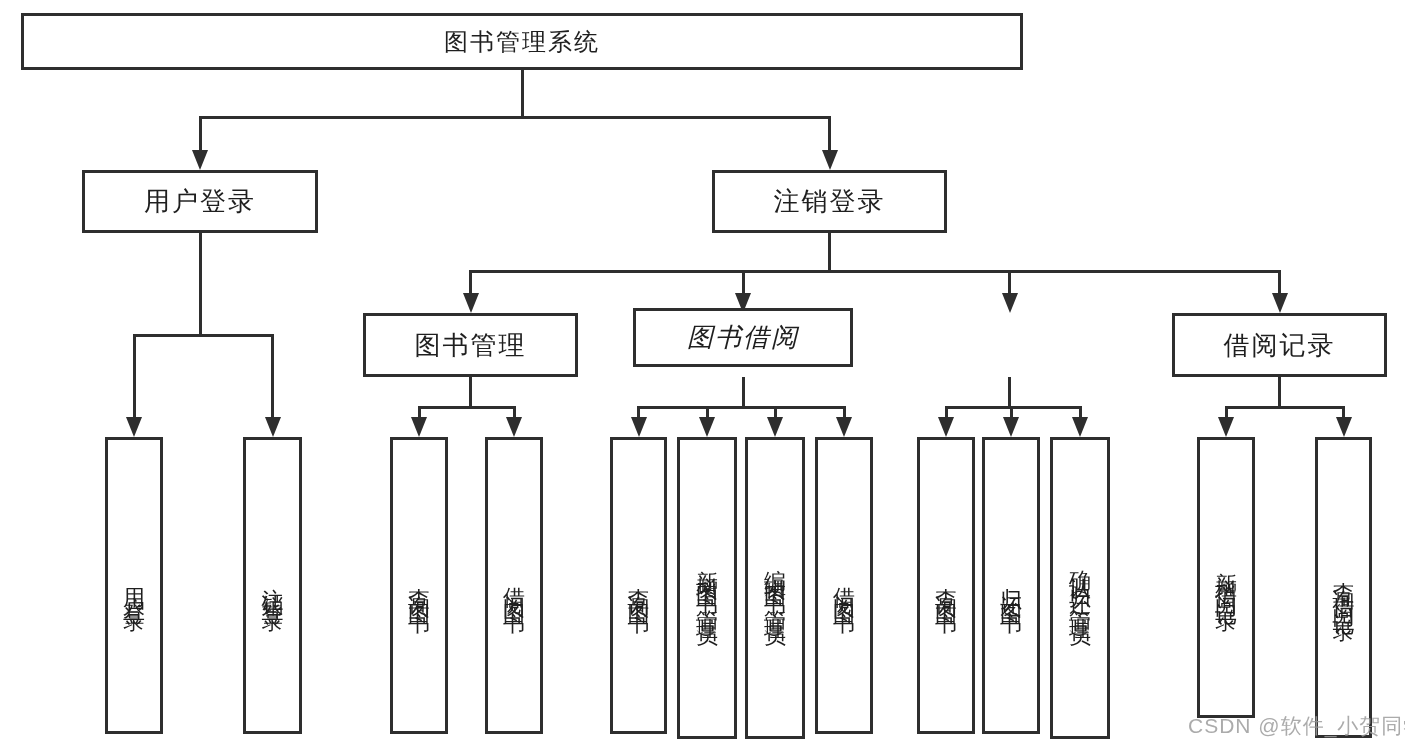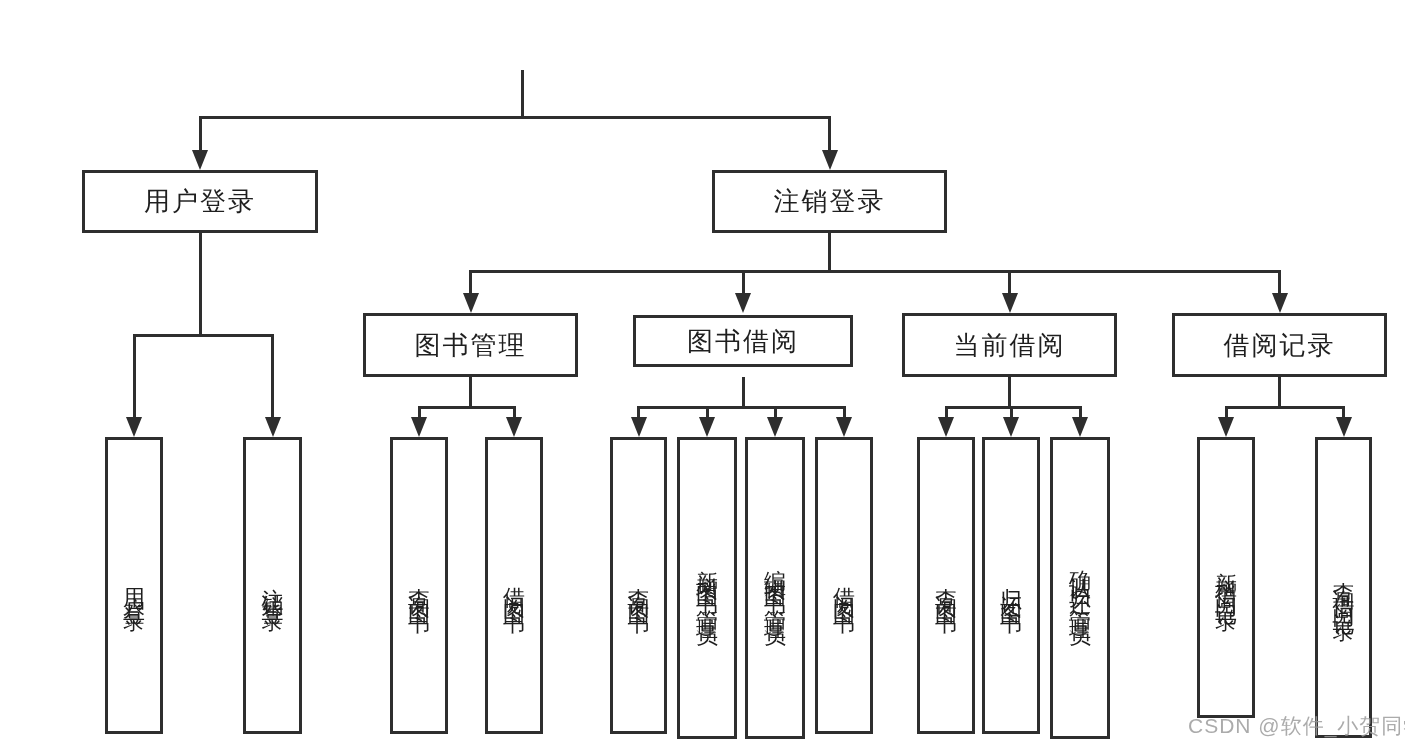--- a/index.html
+++ b/index.html
@@ -117,34 +117,34 @@
     <div class="line" style="left: 1009.5px; top: 407px; width: 3px; height: 12px;"></div>
     <div class="arrow" style="left: 1003px; top: 417px;"></div>
     <div class="line" style="left: 1078.5px; top: 407px; width: 3px; height: 12px;"></div>
     <div class="arrow" style="left: 1072px; top: 417px;"></div>
     <div class="line" style="left: 1278px; top: 377px; width: 3px; height: 30px;"></div>
     <div class="line" style="left: 1224.5px; top: 405.5px; width: 120.5px; height: 3px;"></div>
     <div class="line" style="left: 1224.5px; top: 407px; width: 3px; height: 12px;"></div>
     <div class="arrow" style="left: 1218px; top: 417px;"></div>
     <div class="line" style="left: 1342px; top: 407px; width: 3px; height: 12px;"></div>
     <div class="arrow" style="left: 1335.5px; top: 417px;"></div>
+    <div class="node node-h node-root" style="left: 21px; top: 13px; width: 1002px; height: 57px;">
+      <span class="label">图书管理系统</span>
+    </div>
     <div class="node node-h" style="left: 82px; top: 170px; width: 236px; height: 63px;">
       <span class="label">用户登录</span>
     </div>
     <div class="node node-h" style="left: 712px; top: 170px; width: 235px; height: 63px;">
       <span class="label">注销登录</span>
     </div>
     <div class="node node-h" style="left: 363px; top: 313px; width: 215px; height: 64px;">
       <span class="label">图书管理</span>
     </div>
-    <div class="node node-h" style="left: 633px; top: 315px; width: 220px; height: 52px;">
+    <div class="node node-h" style="left: 633px; top: 308px; width: 220px; height: 59px; font-style: italic;">
       <span class="label">图书借阅</span>
-    </div>
-    <div class="node node-h" style="left: 902px; top: 313px; width: 215px; height: 64px;">
-      <span class="label">当前借阅</span>
     </div>
     <div class="node node-h" style="left: 1172px; top: 313px; width: 215px; height: 64px;">
       <span class="label">借阅记录</span>
     </div>
     <div class="node node-v" style="left: 105px; top: 437px; width: 58px; height: 297px;">
       <span class="label">用户登录</span>
     </div>
     <div class="node node-v" style="left: 243px; top: 437px; width: 59px; height: 297px;">
       <span class="label">注销登录</span>
     </div>

